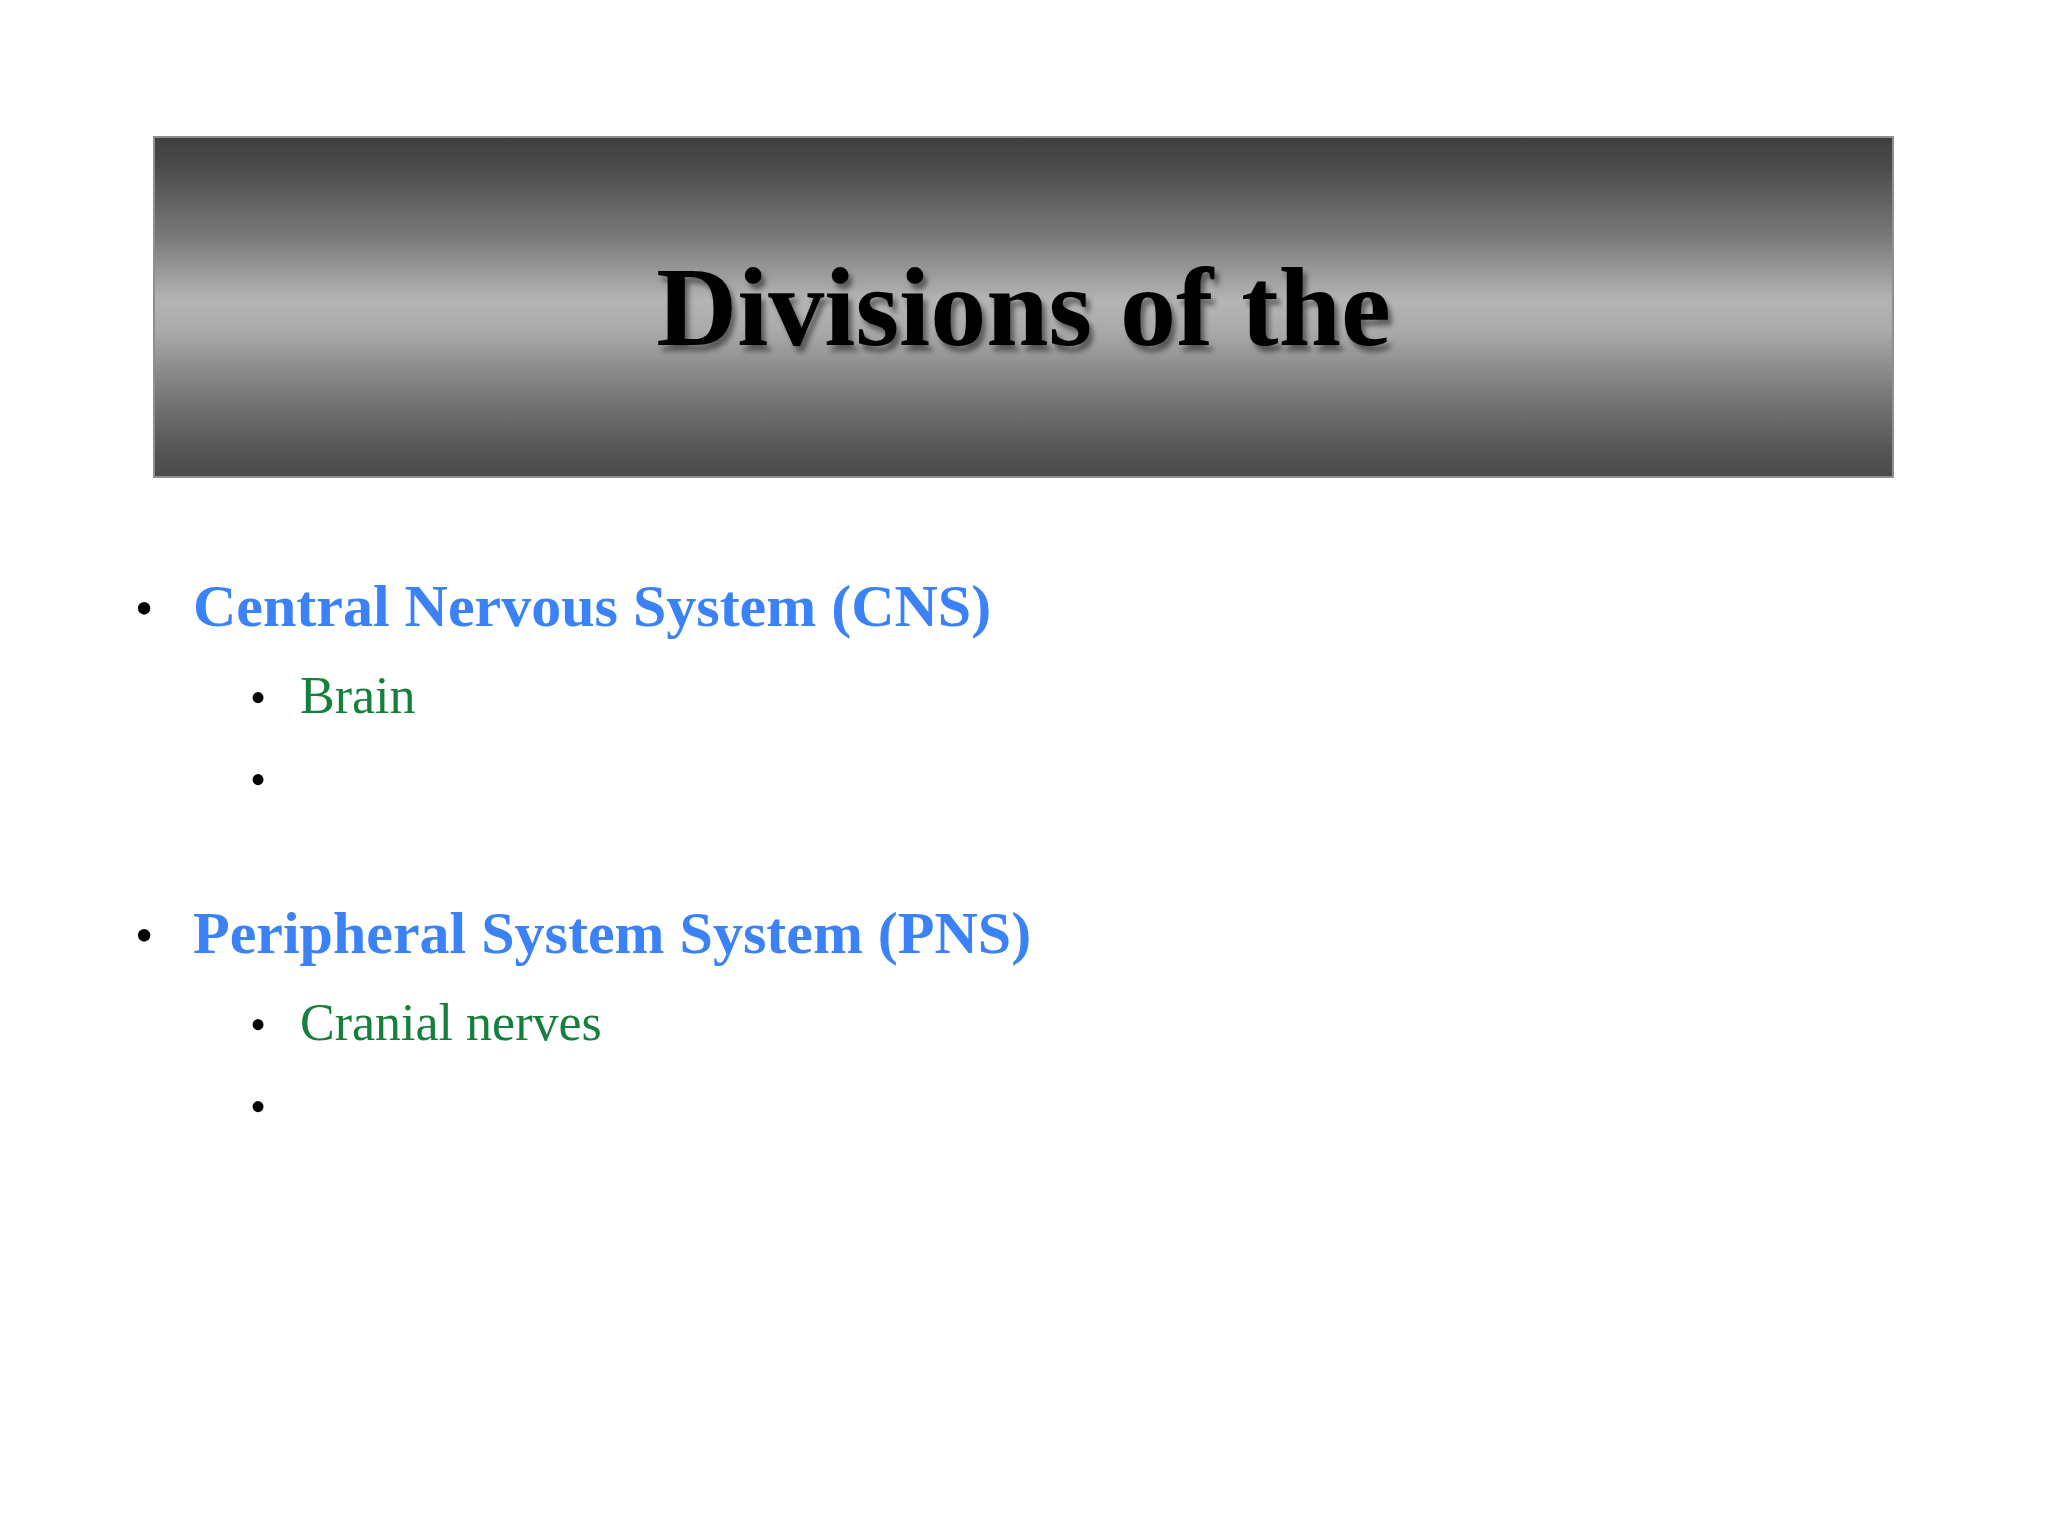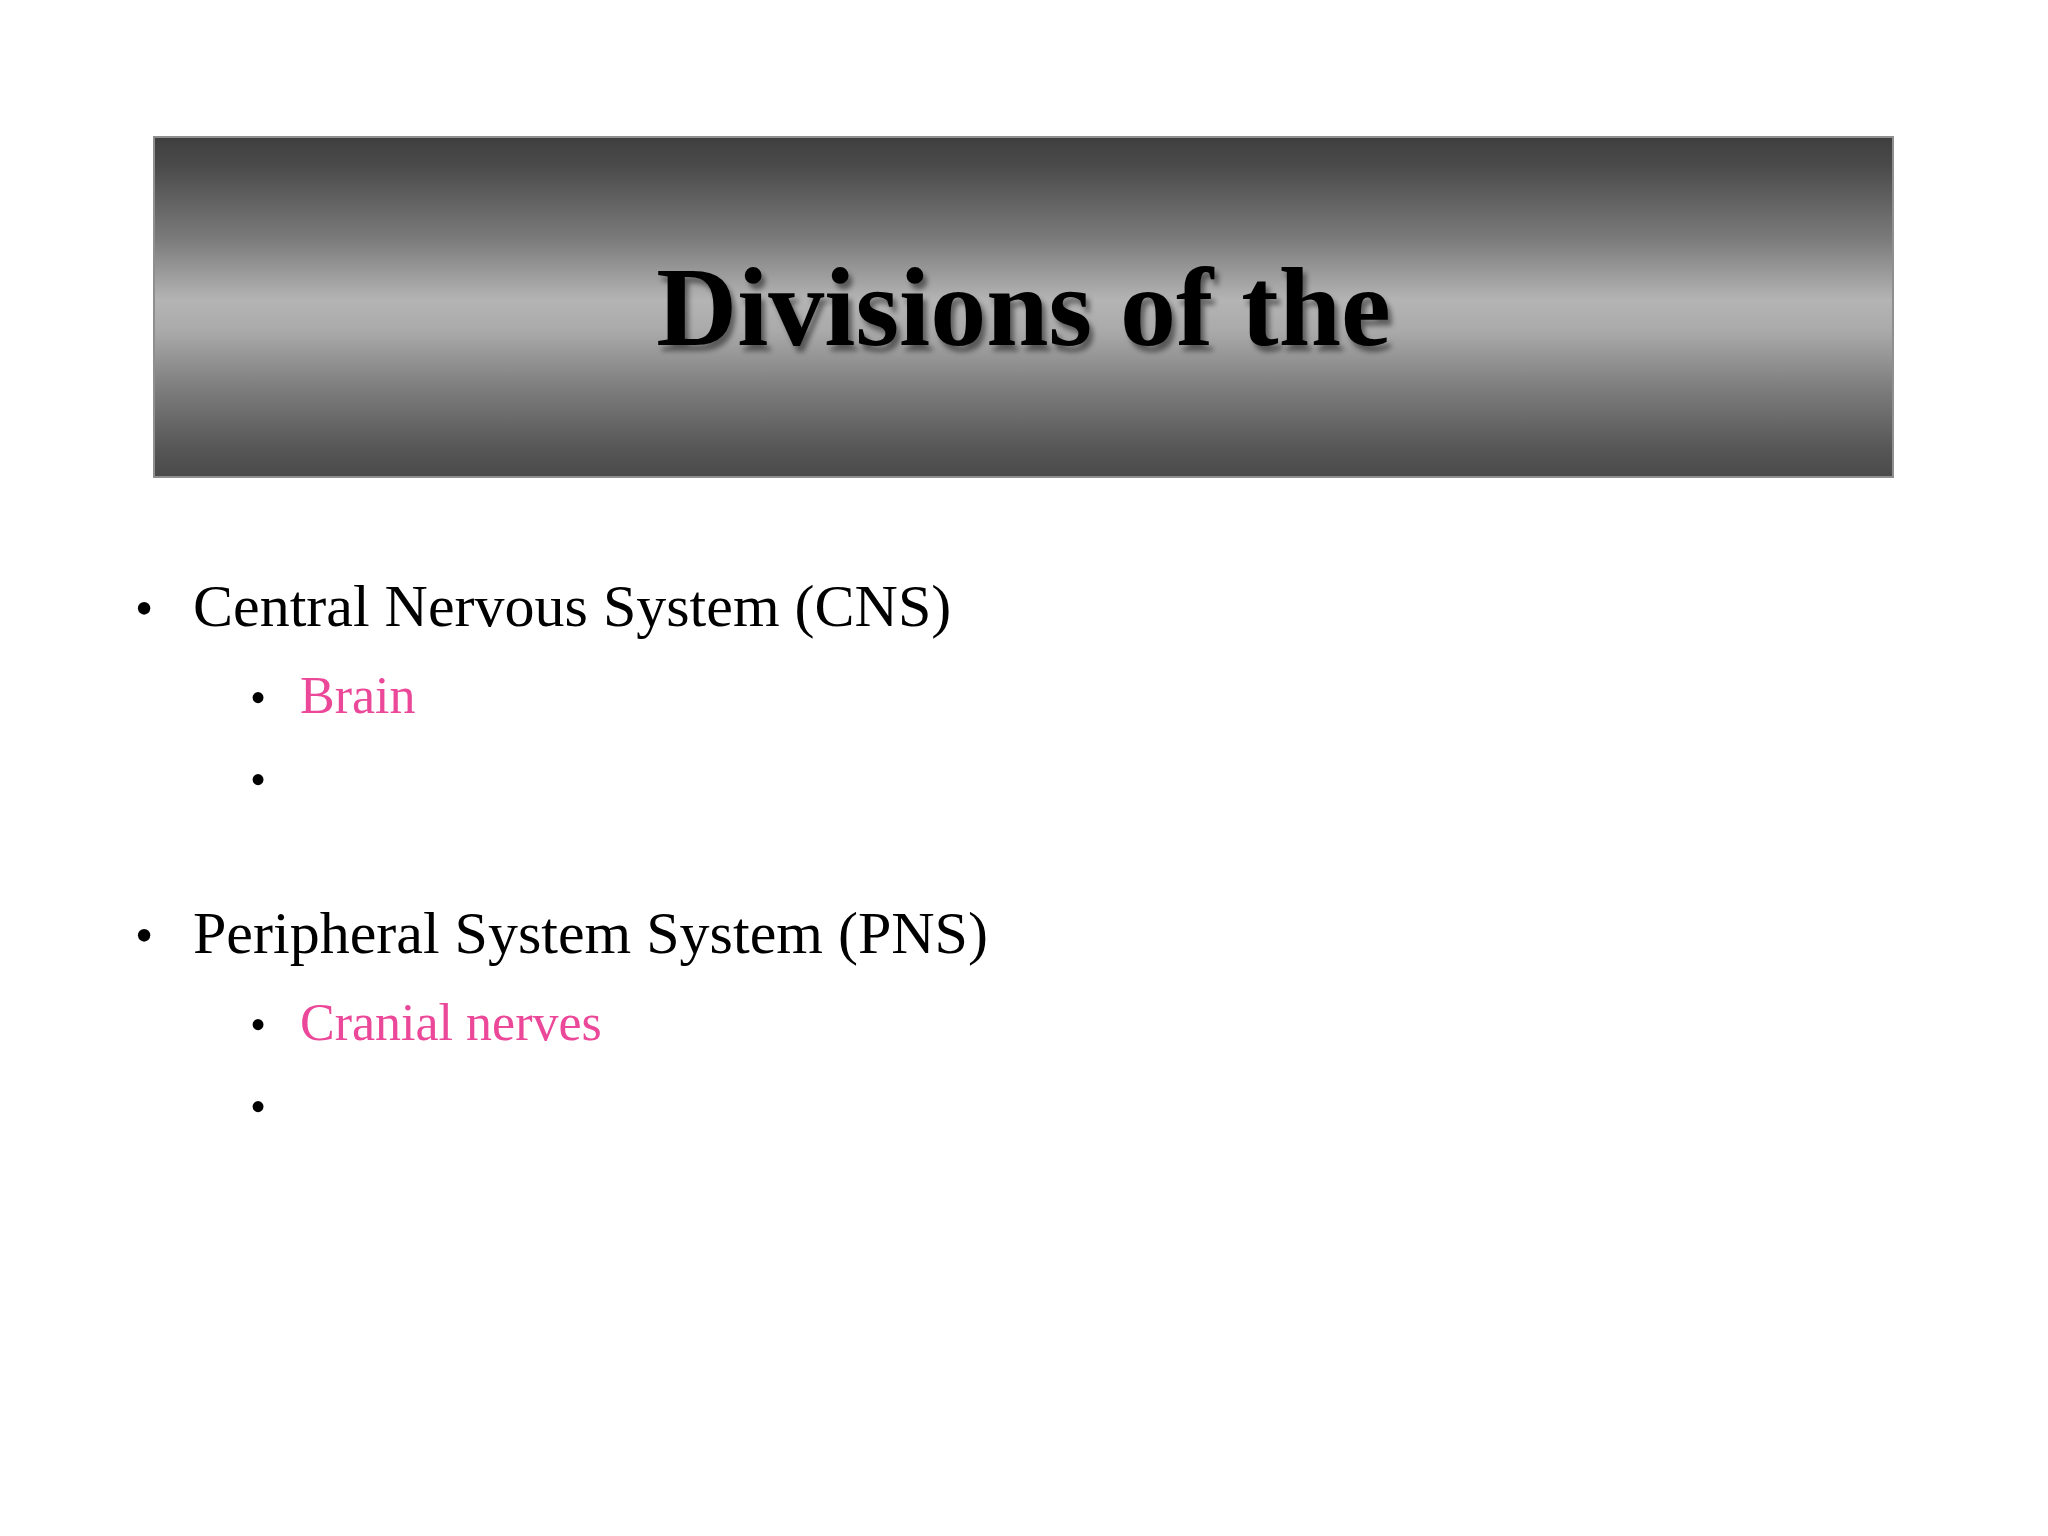--- a/index.html
+++ b/index.html
@@ -77,24 +77,25 @@
   }
   .l1 .dot {
     width: 58px;
     font-size: 52px;
   }
   .l2 .dot {
     width: 50px;
     font-size: 46px;
   }
   .l1 .txt {
-    color: #000000;
+    color: #3b82f6;
+    font-weight: bold;
   }
   .l2 .txt {
-    color: #ec4899;
+    color: #15803d;
     text-align: right;
   }
   .group-gap {
     height: 66px;
   }
 
   
   .pagenum {
     position: absolute;
     left: 1848px;

